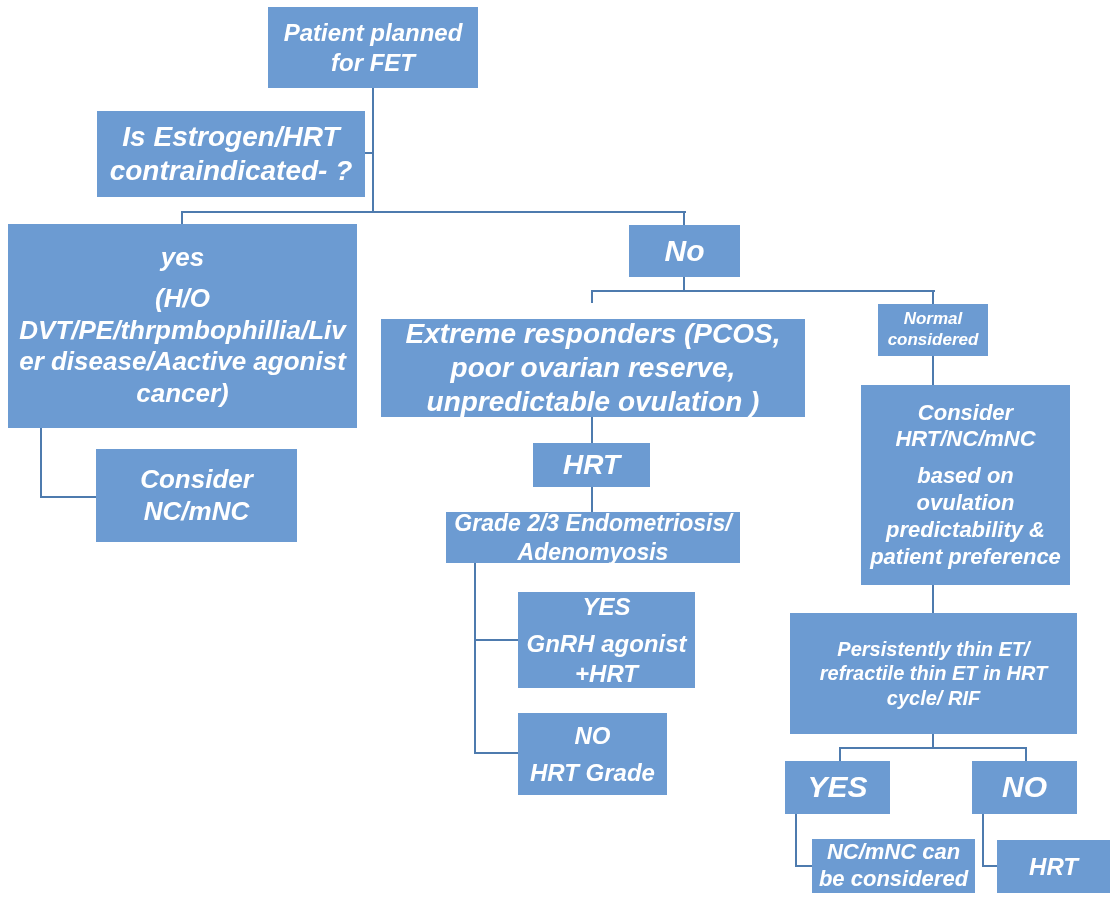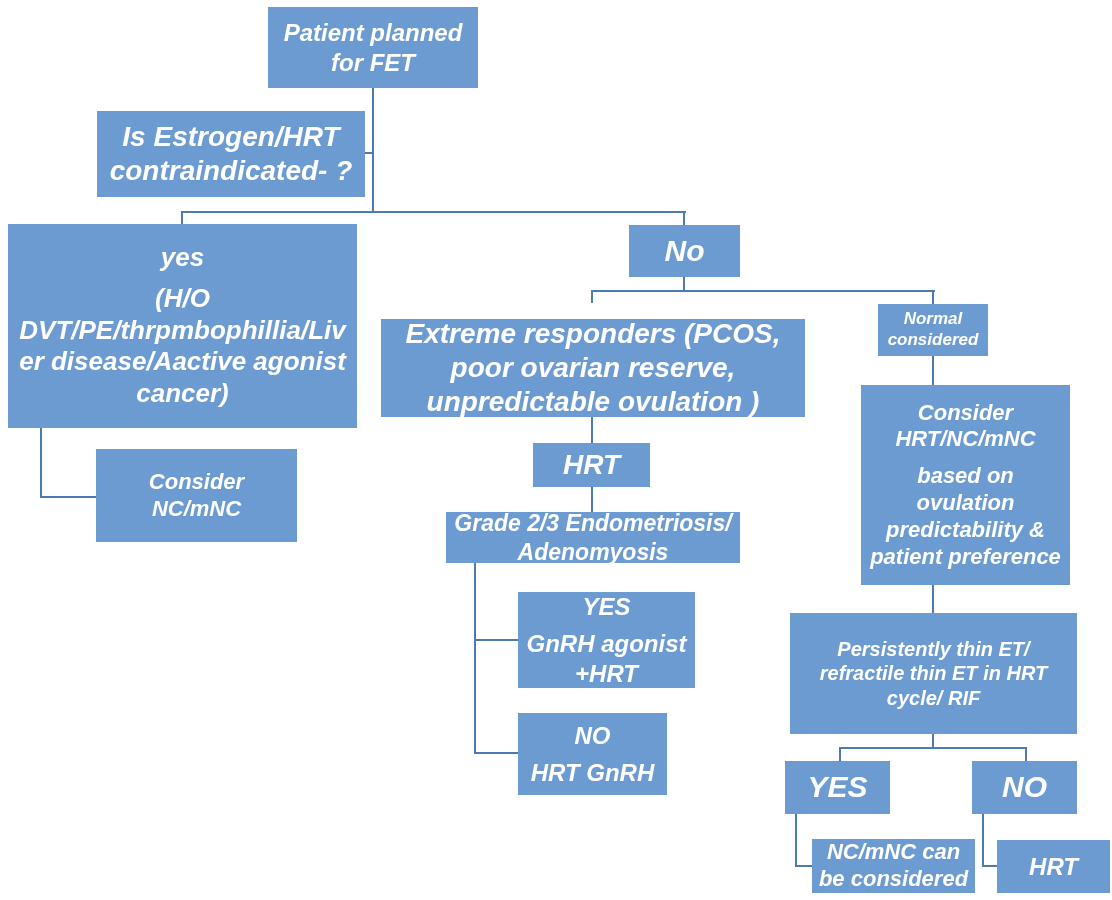--- a/index.html
+++ b/index.html
@@ -70,21 +70,21 @@
 
   <div class="node" style="left:97px;top:111px;width:268px;height:86px;font-size:28px;">
     <div class="para">Is Estrogen/HRT contraindicated- ?</div>
   </div>
 
   <div class="node" style="left:8px;top:224px;width:349px;height:204px;font-size:26px;gap:9px;">
     <div class="para">yes</div>
     <div class="para breakword">(H/O DVT/PE/thrpmbophillia/Liver disease/Aactive agonist cancer)</div>
   </div>
 
-  <div class="node" style="left:96px;top:449px;width:201px;height:93px;font-size:22px;">
+  <div class="node" style="left:96px;top:449px;width:201px;height:93px;font-size:26px;">
     <div class="para">Consider NC/mNC</div>
   </div>
 
   <div class="node" style="left:629px;top:225px;width:111px;height:52px;font-size:30px;">
     <div class="para">No</div>
   </div>
 
   <div class="node" style="left:381px;top:303px;width:424px;height:98px;font-size:28px;margin-top:16px;">
     <div class="para">Extreme responders (PCOS, poor ovarian reserve, unpredictable ovulation )</div>
   </div>
@@ -97,21 +97,21 @@
     <div class="para">Grade 2/3 Endometriosis/ Adenomyosis</div>
   </div>
 
   <div class="node" style="left:518px;top:592px;width:177px;height:96px;font-size:24px;gap:8px;">
     <div class="para">YES</div>
     <div class="para">GnRH agonist +HRT</div>
   </div>
 
   <div class="node" style="left:518px;top:713px;width:149px;height:82px;font-size:24px;gap:8px;">
     <div class="para">NO</div>
-    <div class="para">HRT GnRH</div>
+    <div class="para">HRT Grade</div>
   </div>
 
   <div class="node" style="left:878px;top:304px;width:110px;height:52px;font-size:17px;">
     <div class="para">Normal considered</div>
   </div>
 
   <div class="node" style="left:829px;top:385px;width:209px;height:200px;font-size:22px;gap:10px;margin-left:32px;">
     <div class="para">Consider HRT/NC/mNC</div>
     <div class="para">based on ovulation predictability &amp; patient preference</div>
   </div>

